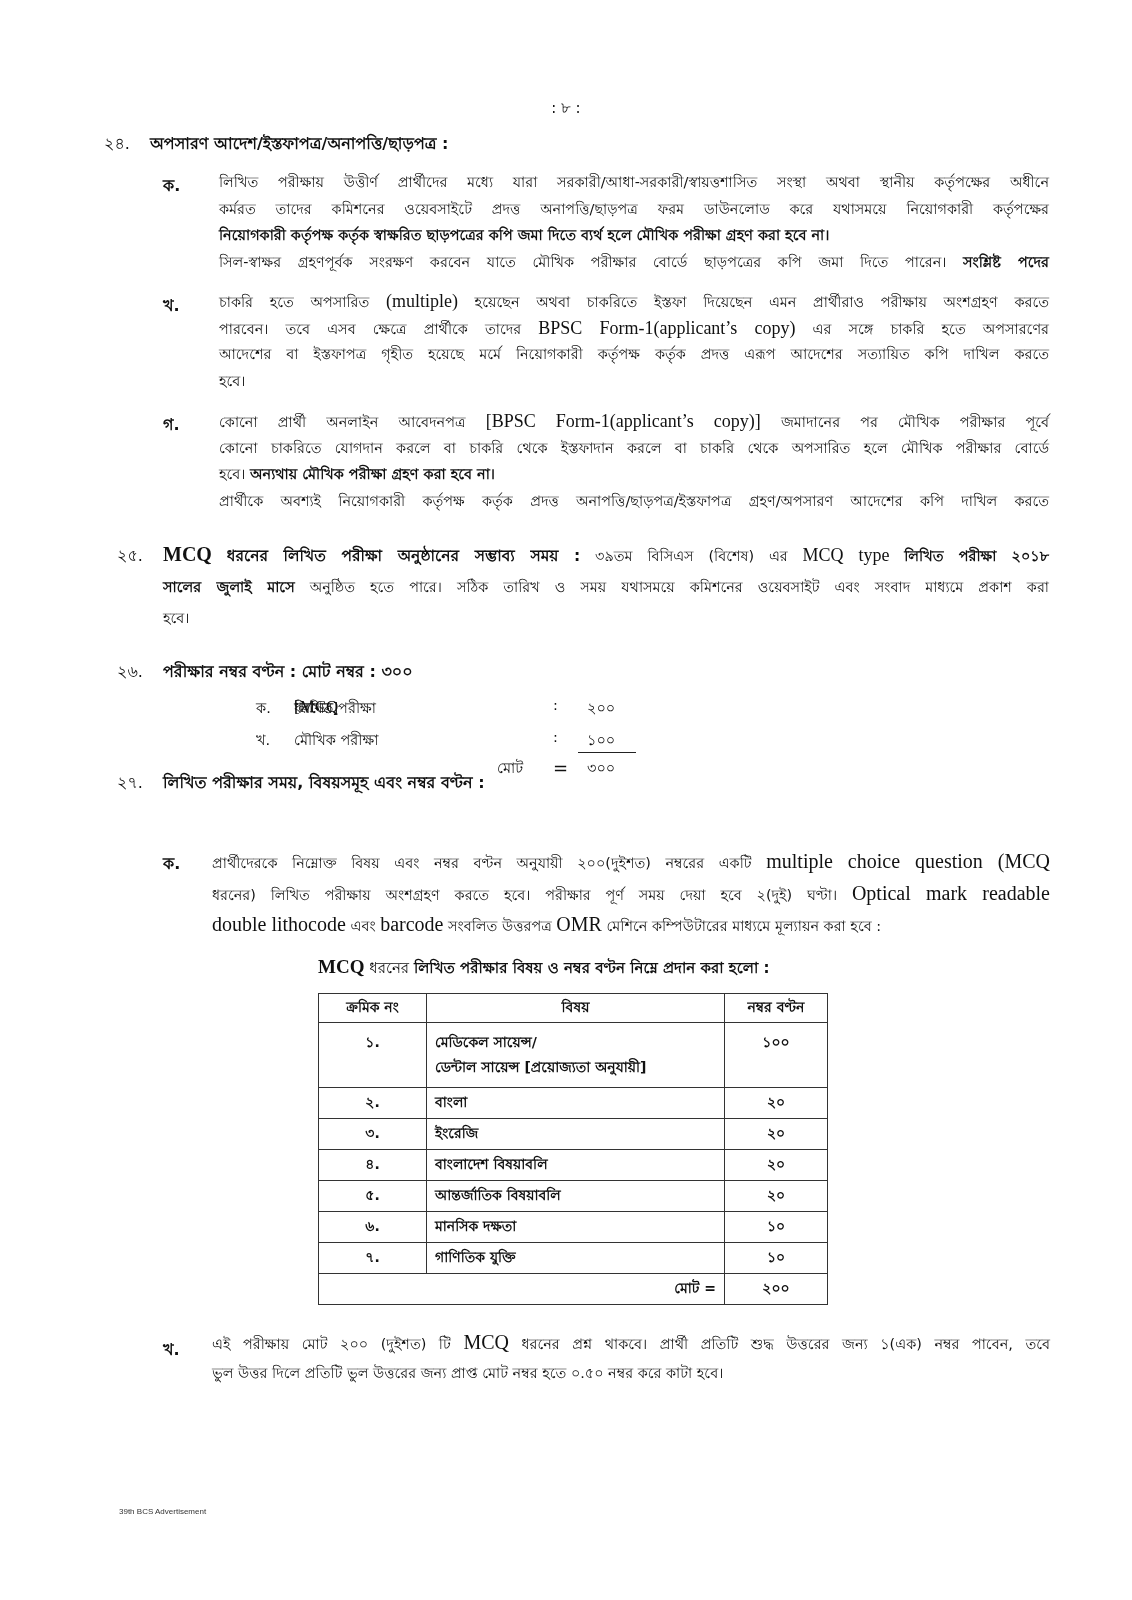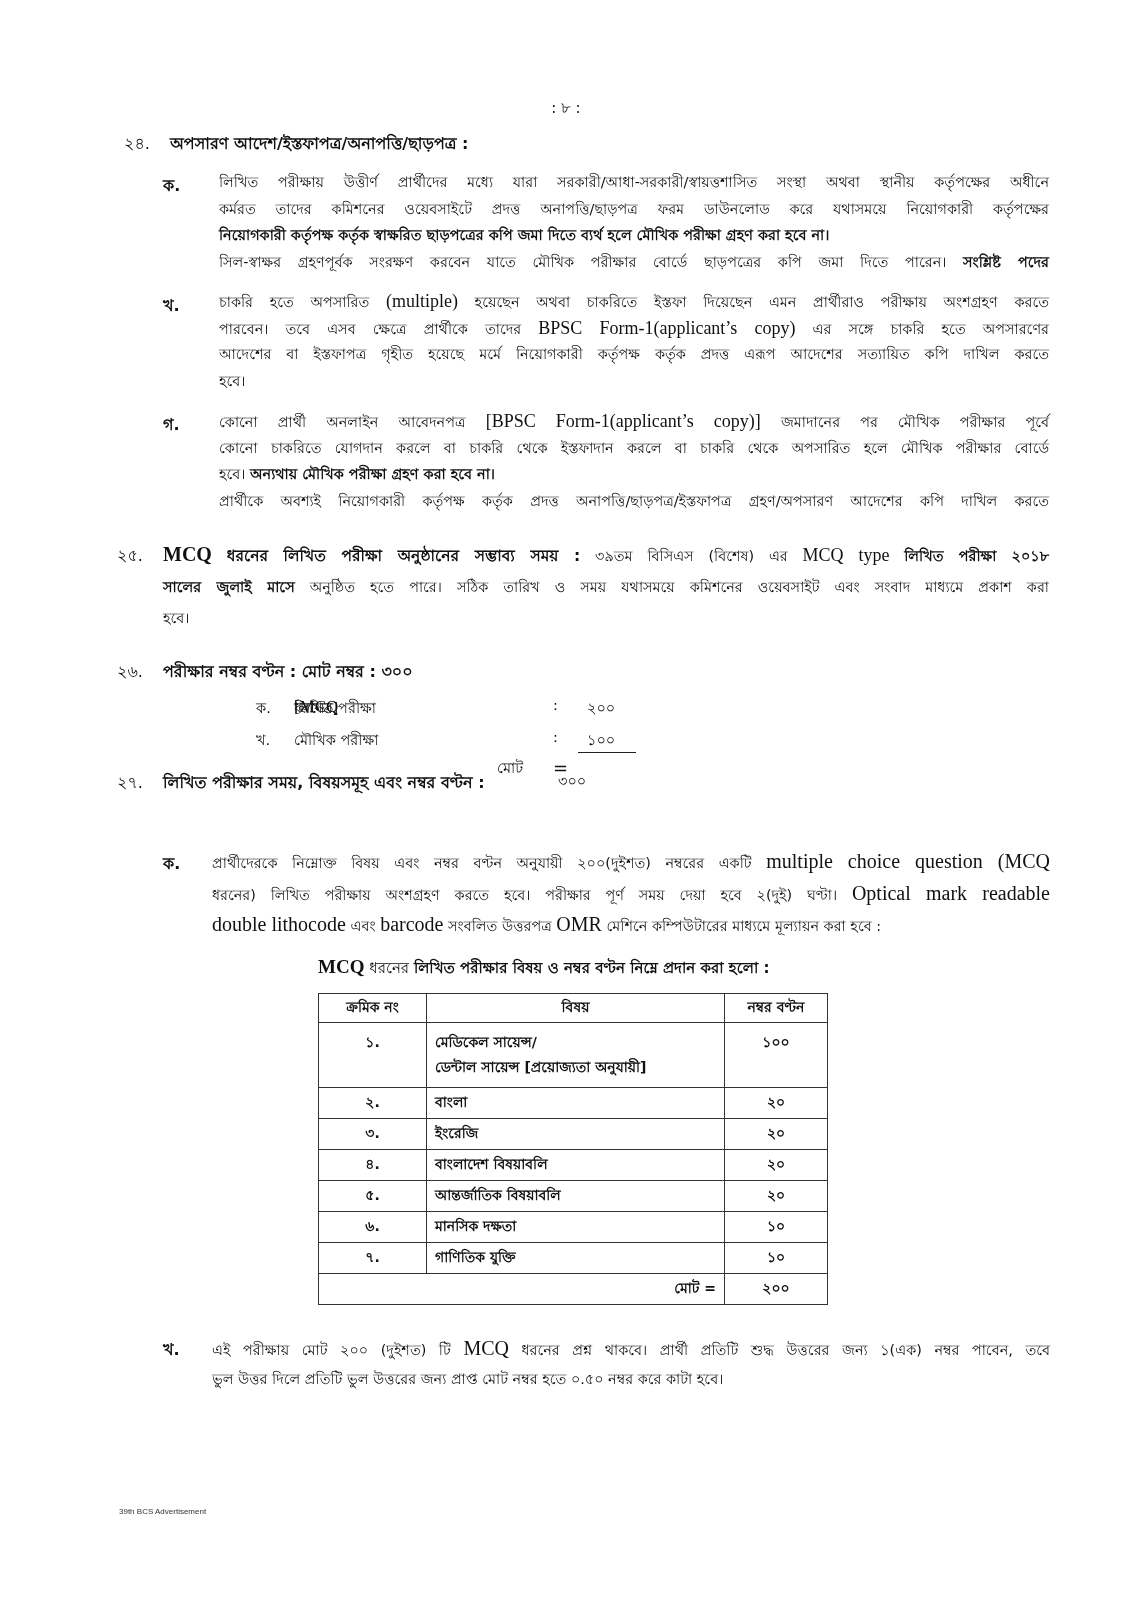--- a/index.html
+++ b/index.html
@@ -35,21 +35,21 @@
   table.mcq tr.r1 td { height: 56px; }
   table.mcq tr.rn td { height: 30px; }
   .footer { left: 119px; top: 1507px; font-size: 8px; font-family: "Liberation Sans", sans-serif; color: #333; }
   .rule { position: absolute; border-top: 1.5px solid #222; }
 </style>
 </head>
 <body>
 
 <div class="abs page-num">: ৮ :</div>
 
-<div class="abs sec-head" style="left:124px; top:131px;">
+<div class="abs sec-head" style="left:104px; top:131px;">
   <span class="sec-num">২৪.</span><span>অপসারণ আদেশ/ইস্তফাপত্র/অনাপত্তি/ছাড়পত্র :</span>
 </div>
 
 <div class="abs item-label" style="left:163px; top:173px;">ক.</div>
 <div class="abs para" style="left:219px; top:169px; width:830px;">
   <span class="line">লিখিত পরীক্ষায় উত্তীর্ণ প্রার্থীদের মধ্যে যারা সরকারী/আধা-সরকারী/স্বায়ত্তশাসিত সংস্থা অথবা স্থানীয় কর্তৃপক্ষের অধীনে</span>
   <span class="line">কর্মরত তাদের কমিশনের ওয়েবসাইটে প্রদত্ত অনাপত্তি/ছাড়পত্র ফরম ডাউনলোড করে যথাসময়ে নিয়োগকারী কর্তৃপক্ষের</span>
   <span class="line last b">নিয়োগকারী কর্তৃপক্ষ কর্তৃক স্বাক্ষরিত ছাড়পত্রের কপি জমা দিতে ব্যর্থ হলে মৌখিক পরীক্ষা গ্রহণ করা হবে না।</span>
   <span class="line"><span>সিল-স্বাক্ষর গ্রহণপূর্বক সংরক্ষণ করবেন যাতে মৌখিক পরীক্ষার বোর্ডে ছাড়পত্রের কপি জমা দিতে পারেন।</span> <b>সংশ্লিষ্ট পদের</b></span>
 </div>
@@ -95,21 +95,21 @@
 <div class="abs marks-row" style="left:0; top:729px; width:1132px; height:24px;">
   <span style="left:256px;">খ.</span>
   <span style="left:294px;">মৌখিক পরীক্ষা</span>
   <span style="left:553px;">:</span>
   <span style="left:587px;">১০০</span>
 </div>
 <div class="rule" style="left:578px; top:752px; width:58px;"></div>
 <div class="abs marks-row" style="left:0; top:757px; width:1132px; height:24px;">
   <span style="left:497px;">মোট</span>
   <span style="left:553px; font-size:18px;">=</span>
-  <span style="left:558px;margin-top:13px;">৩০০</span>
+  <span style="left:587px;">৩০০</span>
 </div>
 
 <div class="abs sec-head" style="left:117px; top:770px;">
   <span class="sec-num">২৭.</span><span>লিখিত পরীক্ষার সময়, বিষয়সমূহ এবং নম্বর বণ্টন :</span>
 </div>
 
 <div class="abs item-label" style="left:163px; top:851px;">ক.</div>
 <div class="abs para" style="left:212px; top:846px; width:838px; line-height:31.5px;">
   <span class="line" style="height:31.5px;"><span>প্রার্থীদেরকে নিম্নোক্ত বিষয় এবং নম্বর বণ্টন অনুযায়ী ২০০(দুইশত) নম্বরের একটি</span> <span class="latin" style="font-size:20px;">multiple choice question (MCQ</span></span>
   <span class="line" style="height:31.5px;"><span>ধরনের)  লিখিত পরীক্ষায় অংশগ্রহণ করতে হবে। পরীক্ষার পূর্ণ সময় দেয়া হবে ২(দুই) ঘণ্টা।</span> <span class="latin" style="font-size:20px;">Optical mark readable</span></span>
@@ -168,18 +168,18 @@
       <td class="c">১০</td>
     </tr>
     <tr class="rn">
       <td class="r" colspan="2">মোট =</td>
       <td class="c">২০০</td>
     </tr>
   </tbody>
 </table>
 
 <div class="abs item-label" style="left:163px; top:1337px;">খ.</div>
-<div class="abs para" style="left:212px; top:1333px; width:838px; line-height:30px;">
+<div class="abs para" style="left:212px; top:1333px; width:838px; line-height:18px;">
   <span class="line" style="height:31px;"><span>এই পরীক্ষায় মোট ২০০ (দুইশত) টি</span> <span class="latin" style="font-size:20px;">MCQ</span> <span>ধরনের প্রশ্ন থাকবে। প্রার্থী প্রতিটি শুদ্ধ উত্তরের জন্য ১(এক) নম্বর পাবেন, তবে</span></span>
   <span class="line last" style="height:31px;">ভুল উত্তর দিলে প্রতিটি ভুল উত্তরের জন্য প্রাপ্ত মোট নম্বর হতে ০.৫০ নম্বর করে কাটা হবে।</span>
 </div>
 
 <div class="abs footer">39th BCS Advertisement</div>
 
 </body></html>

